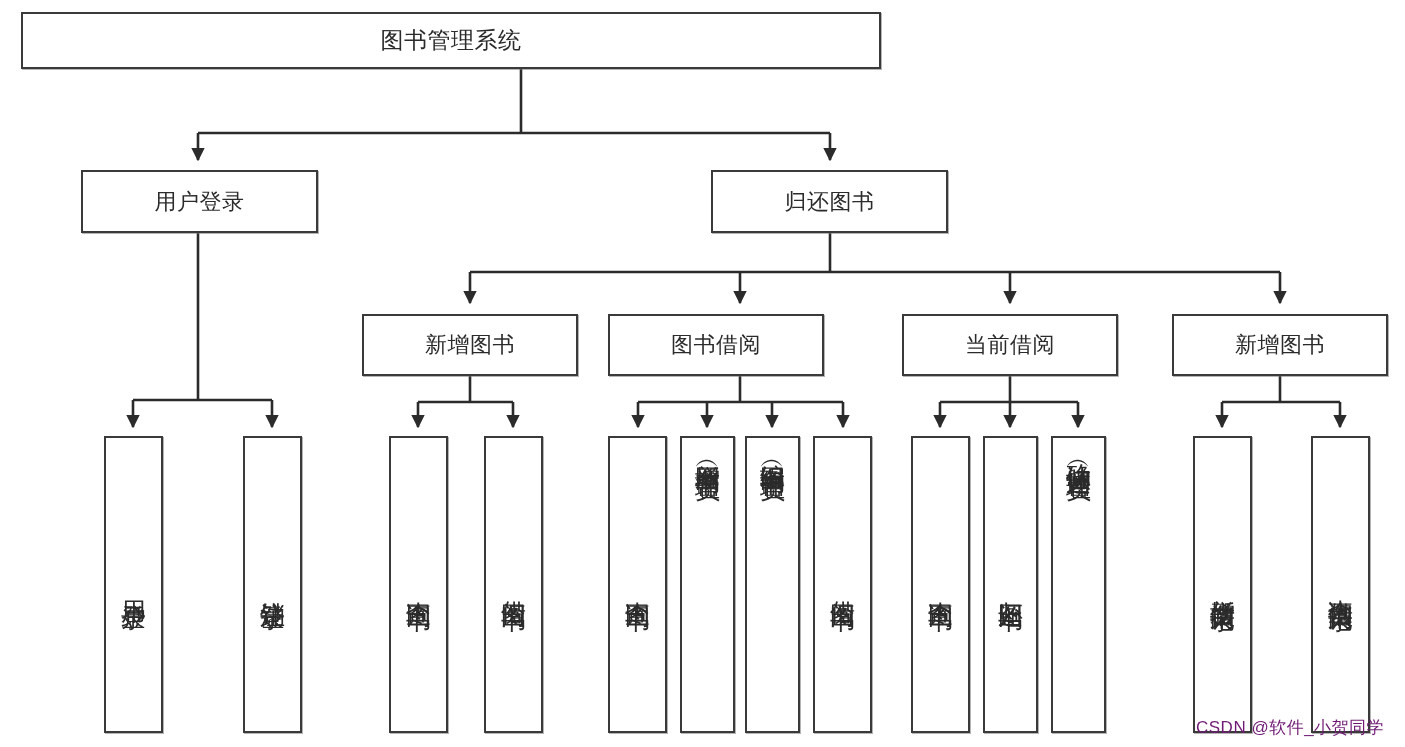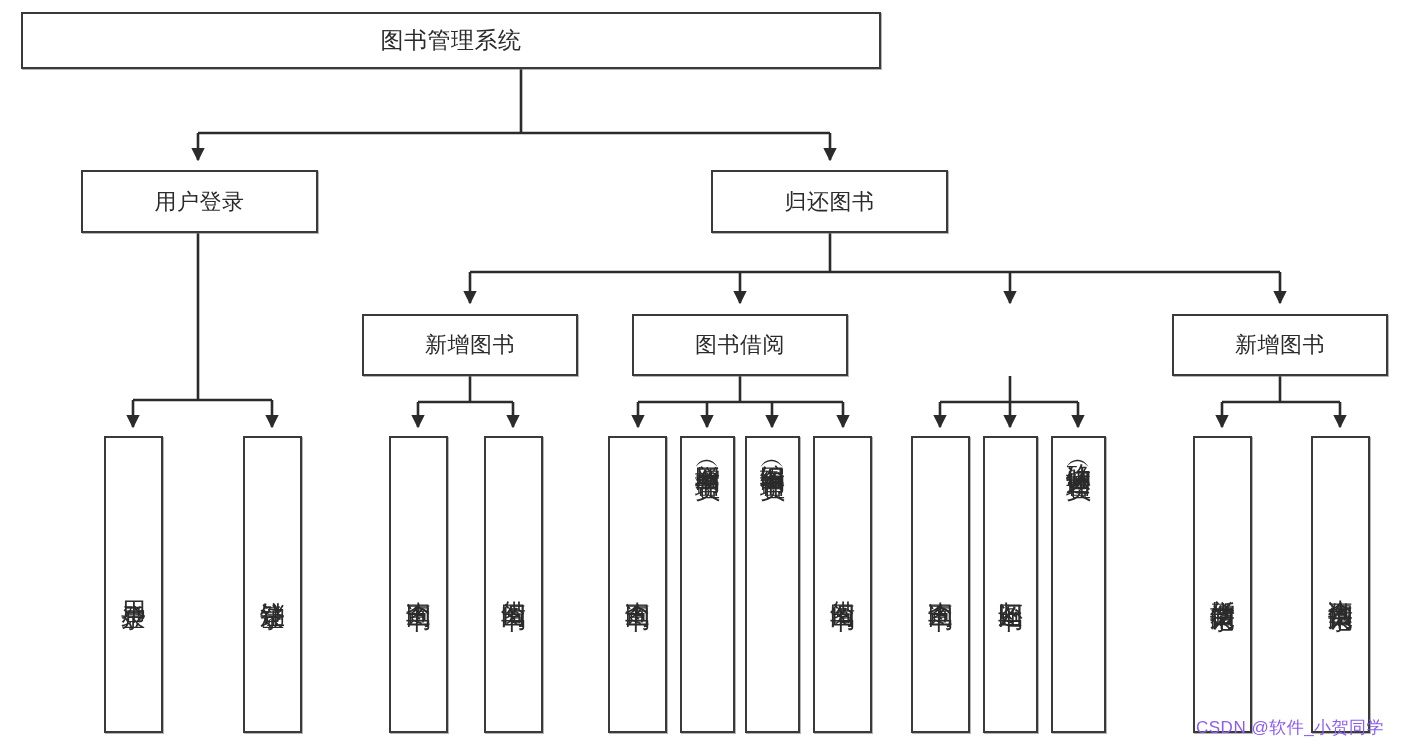--- a/index.html
+++ b/index.html
@@ -65,21 +65,21 @@
   }
   .node.vert.tall .label { font-size: 25px; }
   
   .node.vert.mid {
     align-items: center;
     padding-top: 0;
   }
   .watermark {
     position: absolute;
     font-size: 17px;
-    color: #8b5cf6;
+    color: #701a75;
     white-space: nowrap;
     letter-spacing: 0.5px;
     user-select: none;
   }
 </style>
 </head>
 <body>
 
 <div id="canvas">
 
@@ -140,22 +140,25 @@
   <div class="node horiz" style="left:81px; top:170px; width:237px; height:63px;">
     <span class="label">用户登录</span>
   </div>
   <div class="node horiz" style="left:711px; top:170px; width:237px; height:63px;">
     <span class="label">归还图书</span>
   </div>
 
   <div class="node horiz" style="left:362px; top:314px; width:216px; height:62px;">
     <span class="label">新增图书</span>
   </div>
-  <div class="node horiz" style="left:632px; top:314px; width:216px; height:62px;">
+  <div class="node horiz" style="left:608px; top:314px; width:216px; height:62px;">
     <span class="label">图书借阅</span>
+  </div>
+  <div class="node horiz" style="left:902px; top:314px; width:216px; height:62px;">
+    <span class="label">当前借阅</span>
   </div>
   <div class="node horiz" style="left:1172px; top:314px; width:216px; height:62px;">
     <span class="label">新增图书</span>
   </div>
 
   <div class="node vert mid" style="left:104px; top:436px; width:59px; height:297px;">
     <span class="label">用户登录</span>
   </div>
   <div class="node vert mid" style="left:243px; top:436px; width:59px; height:297px;">
     <span class="label">注销登录</span>

